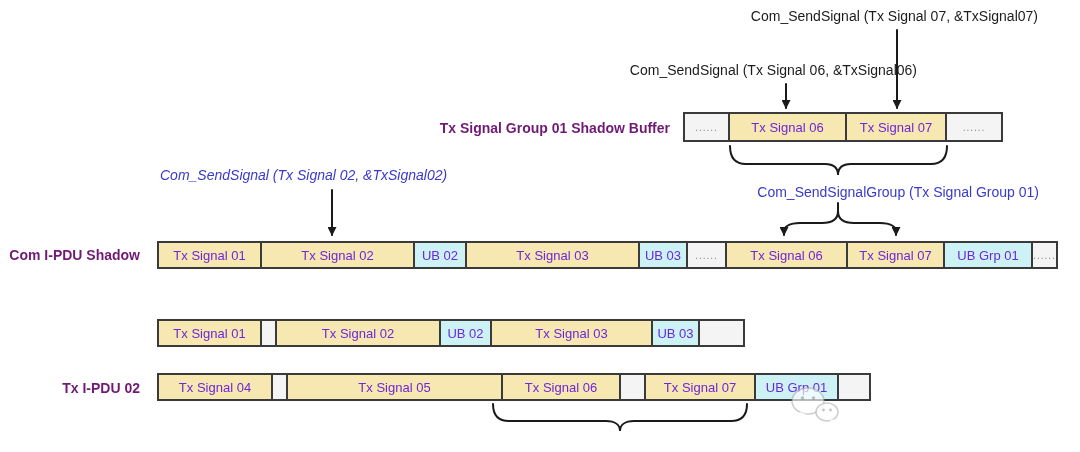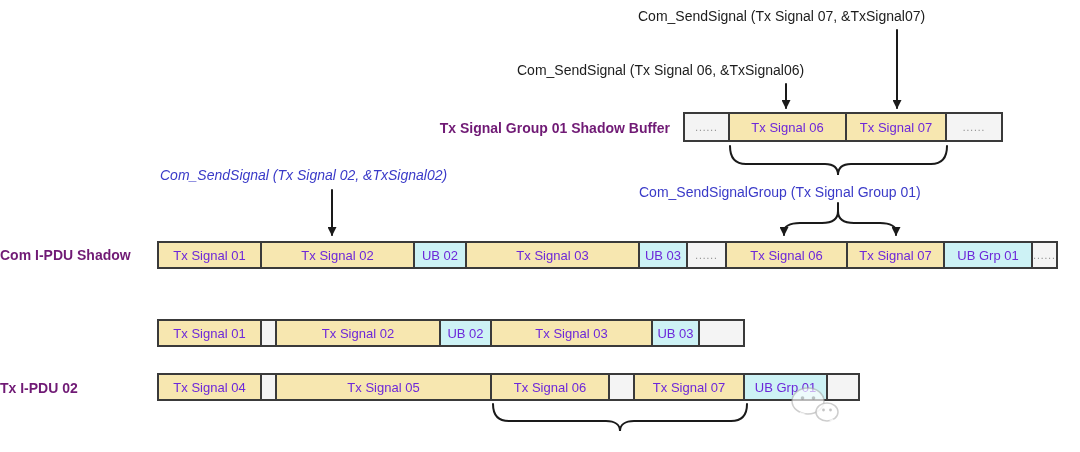--- a/index.html
+++ b/index.html
@@ -18,21 +18,21 @@
   .ub{background:#cdf2f5;}
   .ph{background:#f4f4f4;}
   .dots{background:#f4f4f4;color:#8a8a8a;font-size:10px;letter-spacing:1px;}
   .rowlabel{
     position:absolute;font-weight:bold;font-size:14px;color:#701a75;white-space:nowrap;
   }
   .ann{
     position:absolute;font-size:14px;color:#1c1c1c;white-space:nowrap;
   }
   .ann.blue{color:#3a3ac8;}
-  .center{text-align:left;}
+  .center{text-align:right;}
   .right{text-align:right;}
   #overlay{position:absolute;left:0;top:0;pointer-events:none;}
   #watermark{
     position:absolute;left:788px;top:384px;display:flex;align-items:center;
     opacity:.8;pointer-events:none;
   }
   #wm-text{
     font-size:25px;font-weight:bold;letter-spacing:1px;white-space:nowrap;
     color:rgba(255,255,255,.78);
     text-shadow:1.5px 1.5px 1px rgba(150,150,150,.75),-1px -1px 1px rgba(170,170,170,.45);
@@ -77,21 +77,21 @@
     <div class="cell sig" style="width:105px">Tx Signal 01</div>
     <div class="cell ph" style="width:17px"></div>
     <div class="cell sig" style="width:166px">Tx Signal 02</div>
     <div class="cell ub" style="width:53px">UB 02</div>
     <div class="cell sig" style="width:163px">Tx Signal 03</div>
     <div class="cell ub" style="width:49px">UB 03</div>
     <div class="cell ph" style="width:47px"></div>
   </div>
 
   <div class="row" style="left:157px;top:373px;height:28px;">
-    <div class="cell sig" style="width:105px">Tx Signal 04</div>
+    <div class="cell sig" style="width:116px">Tx Signal 04</div>
     <div class="cell ph" style="width:17px"></div>
     <div class="cell sig" style="width:217px">Tx Signal 05</div>
     <div class="cell sig" style="width:120px">Tx Signal 06</div>
     <div class="cell ph" style="width:27px"></div>
     <div class="cell sig" style="width:112px">Tx Signal 07</div>
     <div class="cell ub" style="width:85px">UB Grp 01</div>
     <div class="cell ph" style="width:34px"></div>
   </div>
 
 

